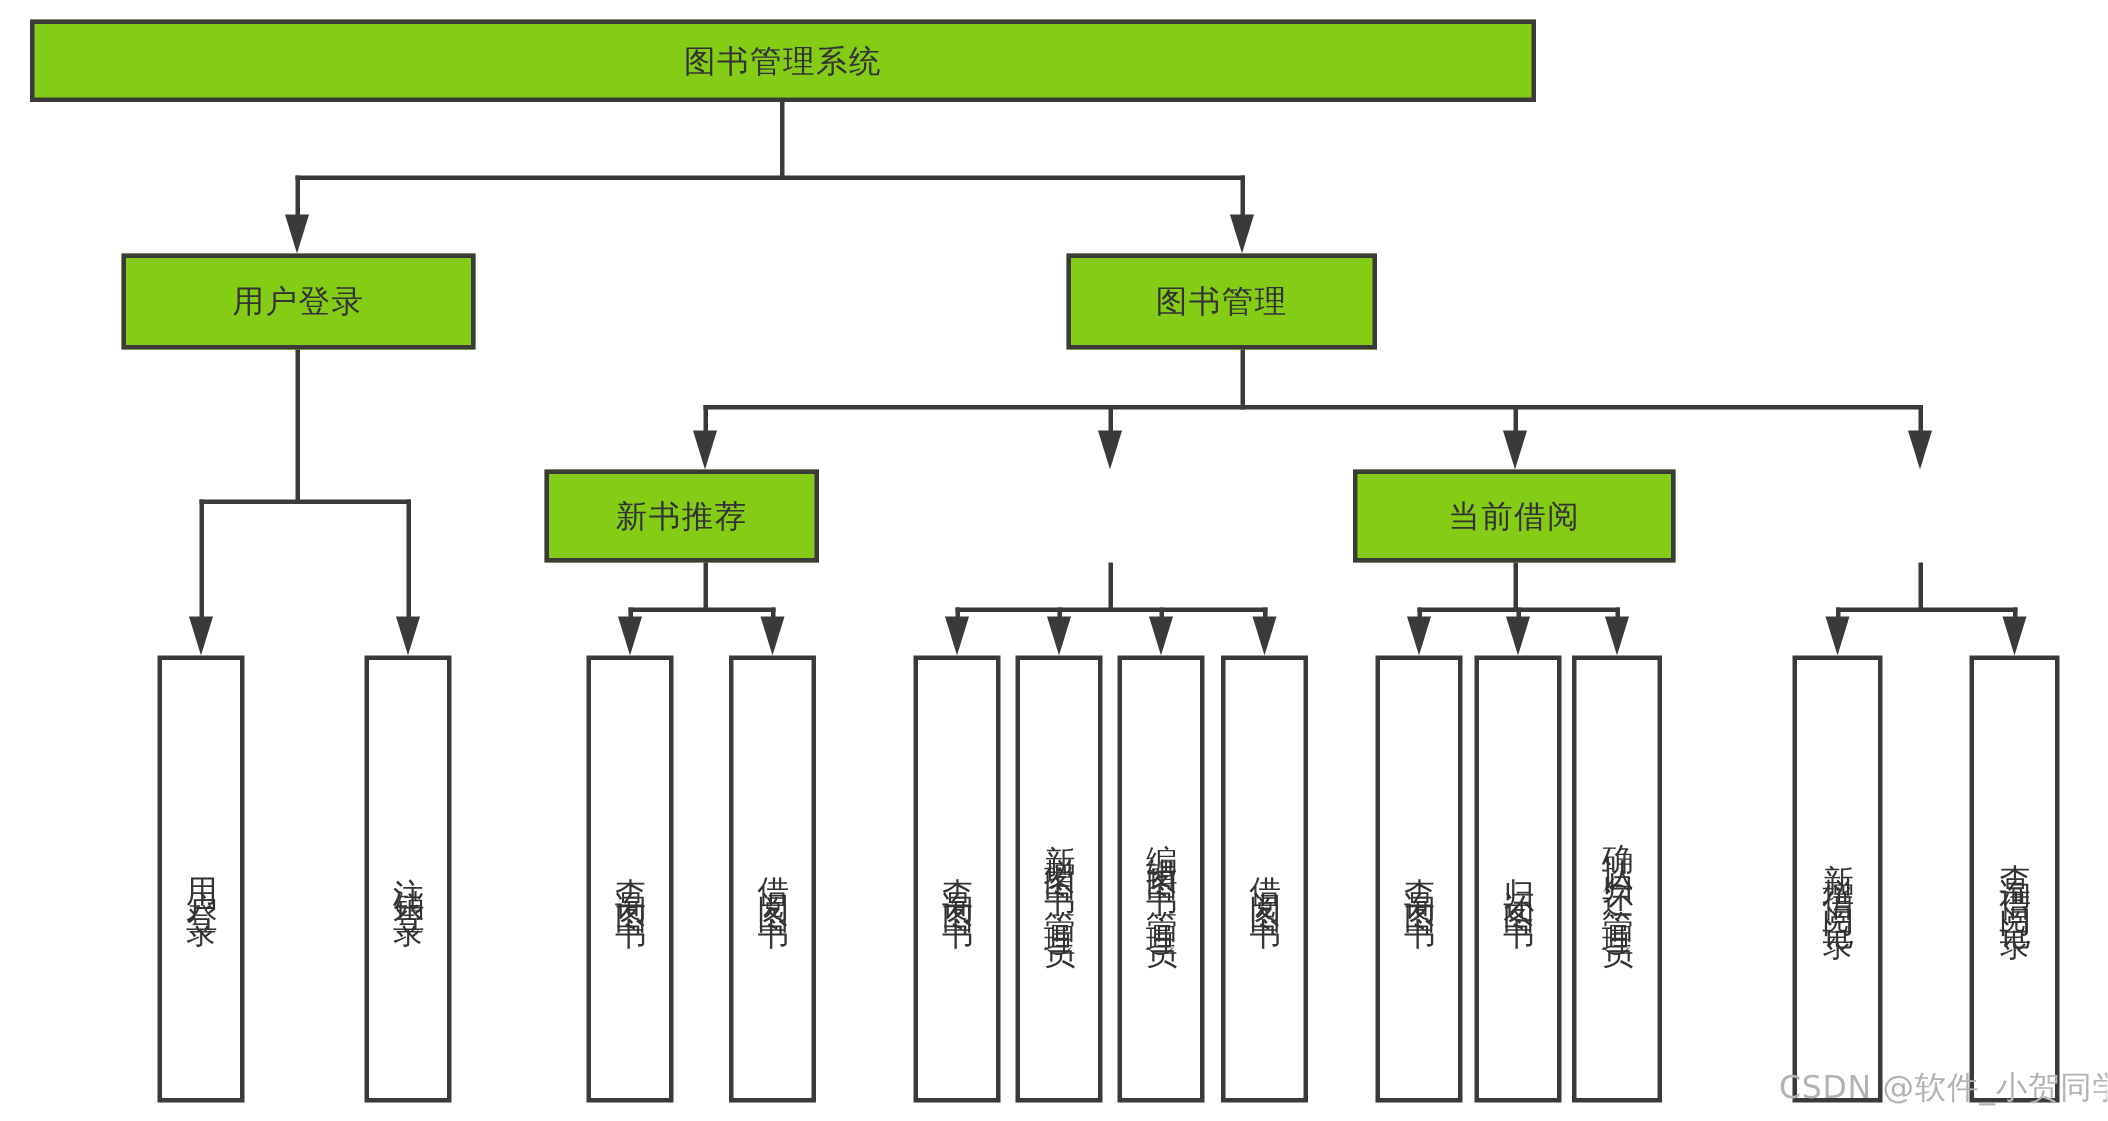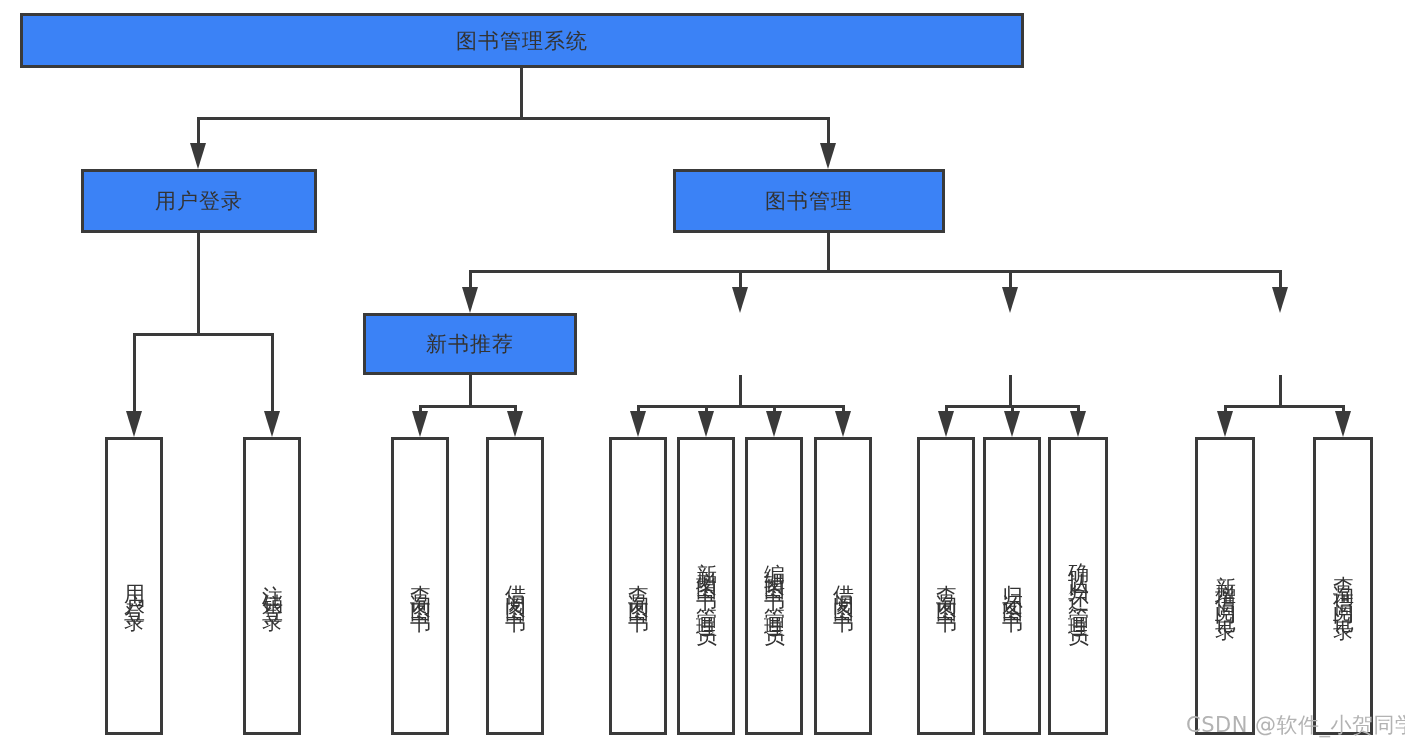--- a/index.html
+++ b/index.html
@@ -13,21 +13,21 @@
     position:relative;
     width:1405px;height:747px;
     background:var(--bg);
     overflow:hidden;
     font-family:"DejaVu Sans","Liberation Sans",sans-serif;
     color:var(--text);
   }
   .box{
     position:absolute;
     border:3px solid var(--line);
-    background:#3b82f6;
+    background:#84cc16;
     display:flex;align-items:center;justify-content:center;
     box-sizing:border-box;
     font-size:21px;
     letter-spacing:1px;
     color:var(--text);
   }
   .leaf{
     position:absolute;
     top:437px;height:298px;width:58px;
     border:3px solid var(--line);
@@ -67,26 +67,29 @@
 
 <div id="canvas">
 
   <div class="box" style="left:20px;top:13px;width:1004px;height:55px;">
     <span>图书管理系统</span>
   </div>
 
   <div class="box" style="left:81px;top:169px;width:236px;height:64px;">
     <span>用户登录</span>
   </div>
-  <div class="box" style="left:673px;top:169px;width:272px;height:64px;">
+  <div class="box" style="left:711px;top:169px;width:207px;height:64px;">
     <span>图书管理</span>
   </div>
 
-  <div class="box" style="left:363px;top:313px;width:214px;height:62px;">
+  <div class="box" style="left:363px;top:313px;width:183px;height:62px;">
     <span>新书推荐</span>
+  </div>
+  <div class="box" style="left:902px;top:313px;width:215px;height:62px;">
+    <span>当前借阅</span>
   </div>
 
   <div class="leaf" style="left:105px;">
     <span class="vtxt">用户登录</span>
   </div>
   <div class="leaf" style="left:243px;">
     <span class="vtxt">注销登录</span>
   </div>
 
   <div class="leaf" style="left:391px;">

